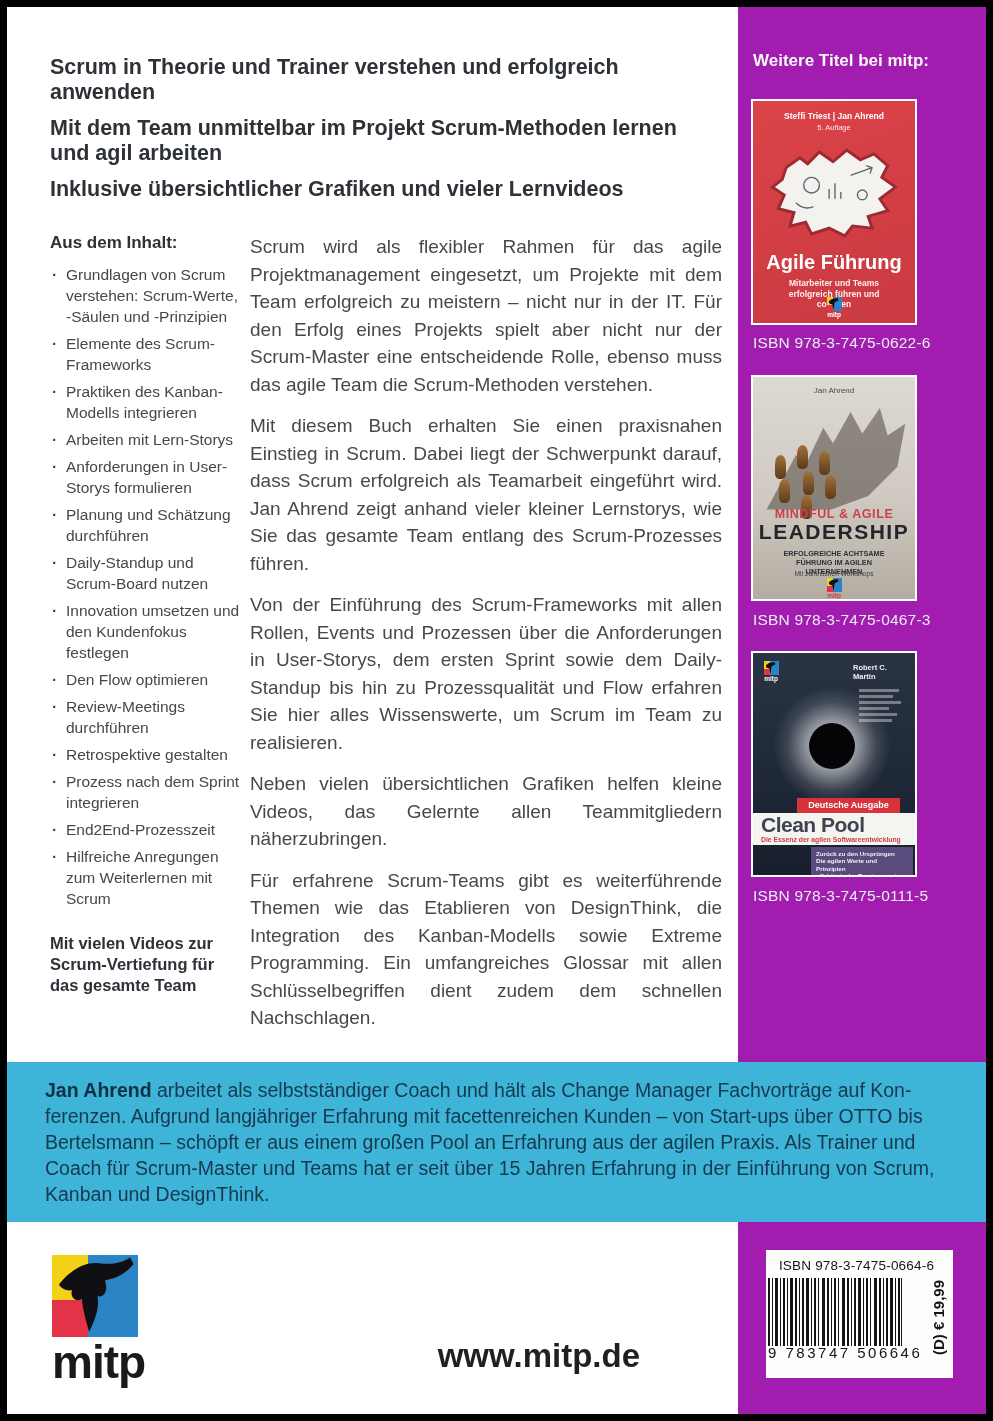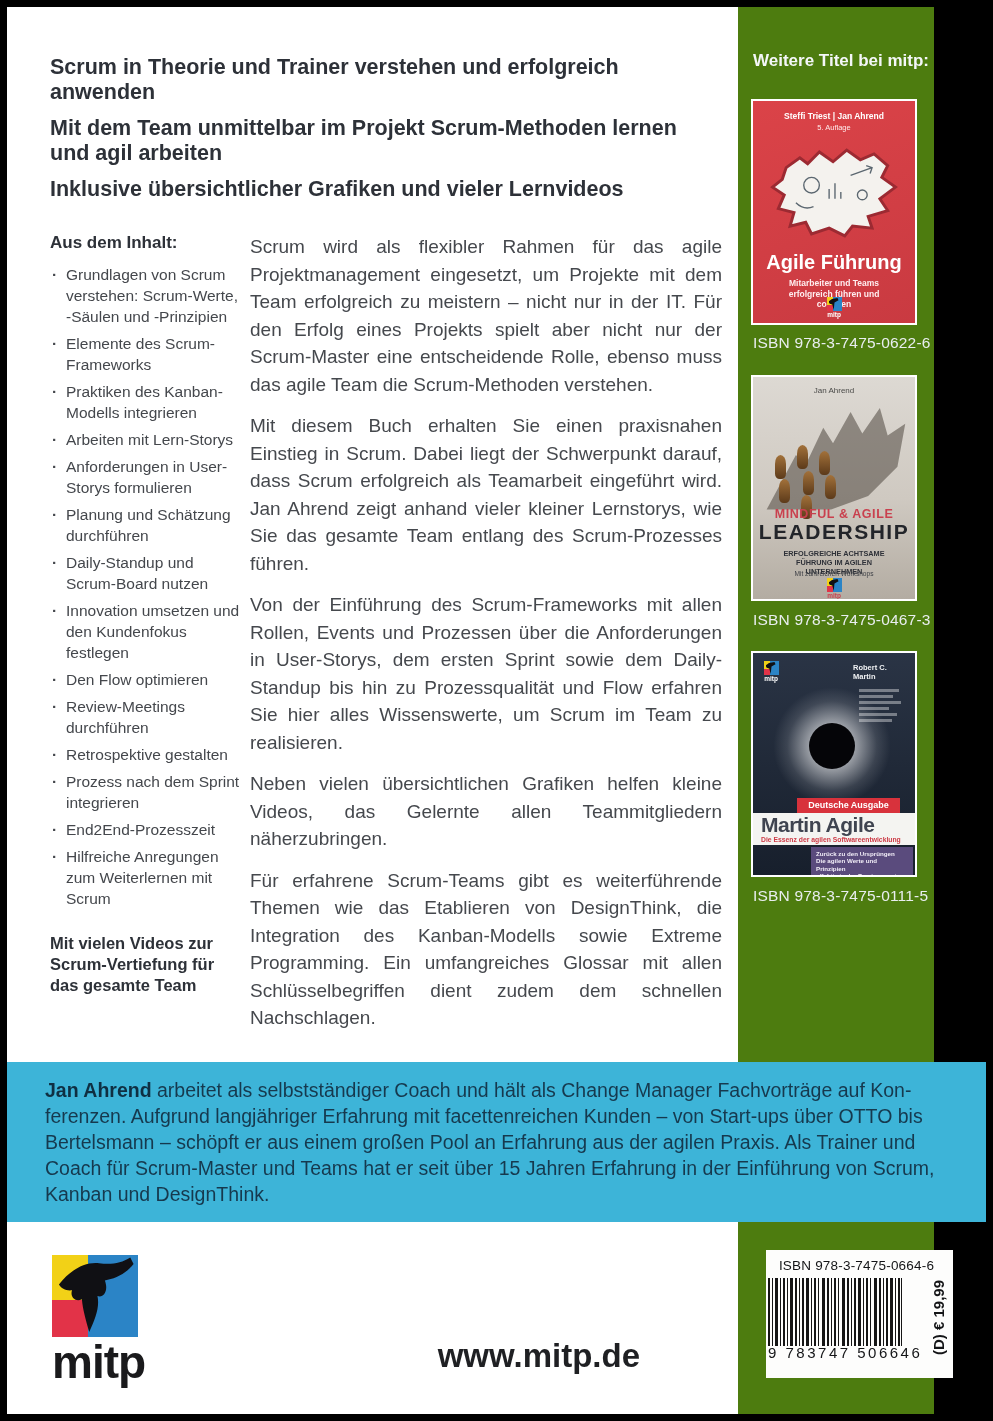--- a/index.html
+++ b/index.html
@@ -29,21 +29,21 @@
   .mitp-big{position:absolute;left:45px;top:1248px;width:86px;}
   .mitp-square{position:relative;width:86px;height:82px;}
   .mitp-square .yellow{position:absolute;left:0;top:0;width:36px;height:45px;background:#f2d117;}
   .mitp-square .red{position:absolute;left:0;top:45px;width:36px;height:37px;background:#e23348;}
   .mitp-square .blue{position:absolute;left:36px;top:0;width:50px;height:82px;background:#2b84c6;}
   .mitp-square svg{position:absolute;left:0;top:0;width:100%;height:100%;}
   .mitp-word{font-weight:bold;font-size:46px;color:#1a1a1c;letter-spacing:-1px;margin-top:2px;line-height:46px;}
   .site-url{position:absolute;left:333px;top:1330px;width:300px;text-align:right;
             font-size:33px;font-weight:bold;color:#1f2023;}
   
-  .sidebar{position:absolute;left:738px;top:7px;width:196px;height:1407px;background:#4d7c0f;z-index:2;color:#eef2f4;text-decoration:underline;}
+  .sidebar{position:absolute;left:738px;top:7px;width:248px;height:1407px;background:#a21caf;z-index:2;color:#eef2f4;text-decoration:underline;}
   .sb-title{position:absolute;left:15px;top:44px;font-size:17px;font-weight:bold;color:#f4f7f8;}
   .isbn{position:absolute;left:15px;font-size:15.5px;color:#e9eef0;letter-spacing:.2px;}
   .cover{position:absolute;left:13px;width:166px;height:226px;border:2px solid #fff;overflow:hidden;}
   
   .b1{background:linear-gradient(160deg,#db4348,#c93a41);}
   .b1 .authors{position:absolute;top:10px;width:100%;text-align:center;font-size:8.5px;font-weight:bold;color:#fff;}
   .b1 .edition{position:absolute;top:22px;width:100%;text-align:center;font-size:7.5px;color:#ffe9ea;}
   .b1 svg.tear{position:absolute;left:0;top:36px;width:100%;height:110px;}
   .b1 .b-title{position:absolute;top:150px;width:100%;text-align:center;font-size:20px;font-weight:bold;color:#fff;}
   .b1 .b-sub{position:absolute;top:177px;left:18px;right:18px;text-align:center;font-size:8.5px;line-height:10.5px;font-weight:bold;color:#ffeef0;}
@@ -226,21 +226,21 @@
       <div class="contrib">
         <div style="width:40px;"></div>
           <div style="width:34px;"></div>
           <div style="width:42px;"></div>
         <div style="width:30px;"></div>
           <div style="width:38px;"></div>
           <div style="width:33px;"></div>
       </div>
       <div class="banner">Deutsche Ausgabe</div>
       <div class="white-band">
-        <div class="wb-title">Martin Agile</div>
+        <div class="wb-title">Clean Pool</div>
         <div class="wb-sub">Die Essenz der agilen Softwareentwicklung</div>
       </div>
       <div class="purple">
         <div>Zurück zu den Ursprüngen</div>
         <div>Die agilen Werte und Prinzipien</div>
         <div>effektiv in der Praxis umsetzen</div>
       </div>
     </div>
     <div class="isbn" style="top:880px;">ISBN 978-3-7475-0111-5</div>
 

